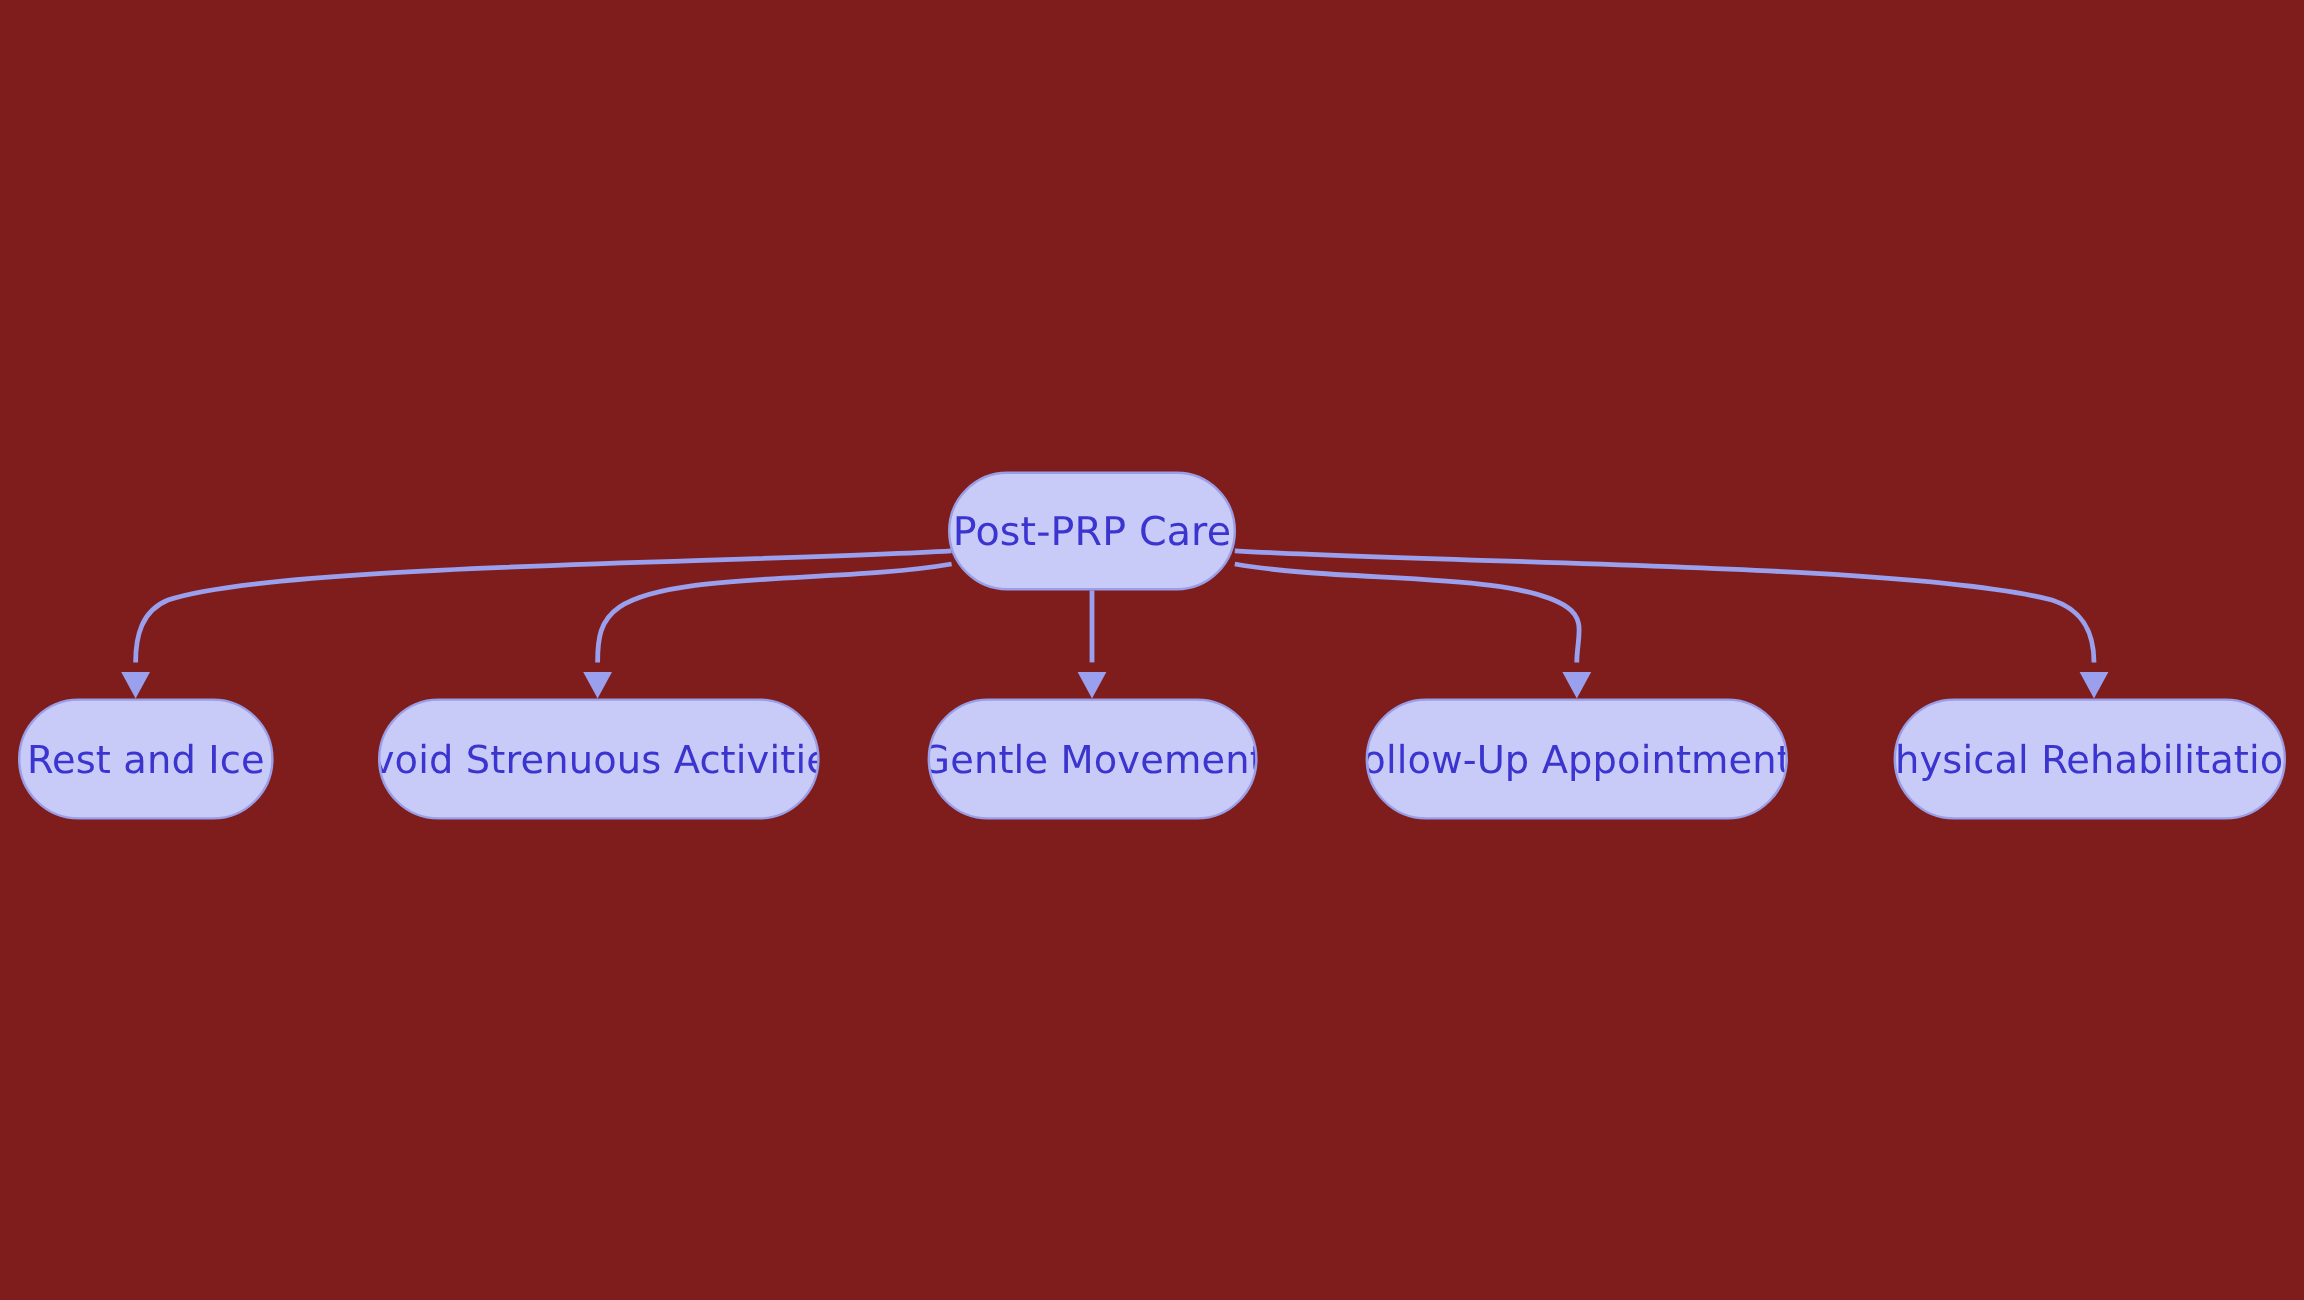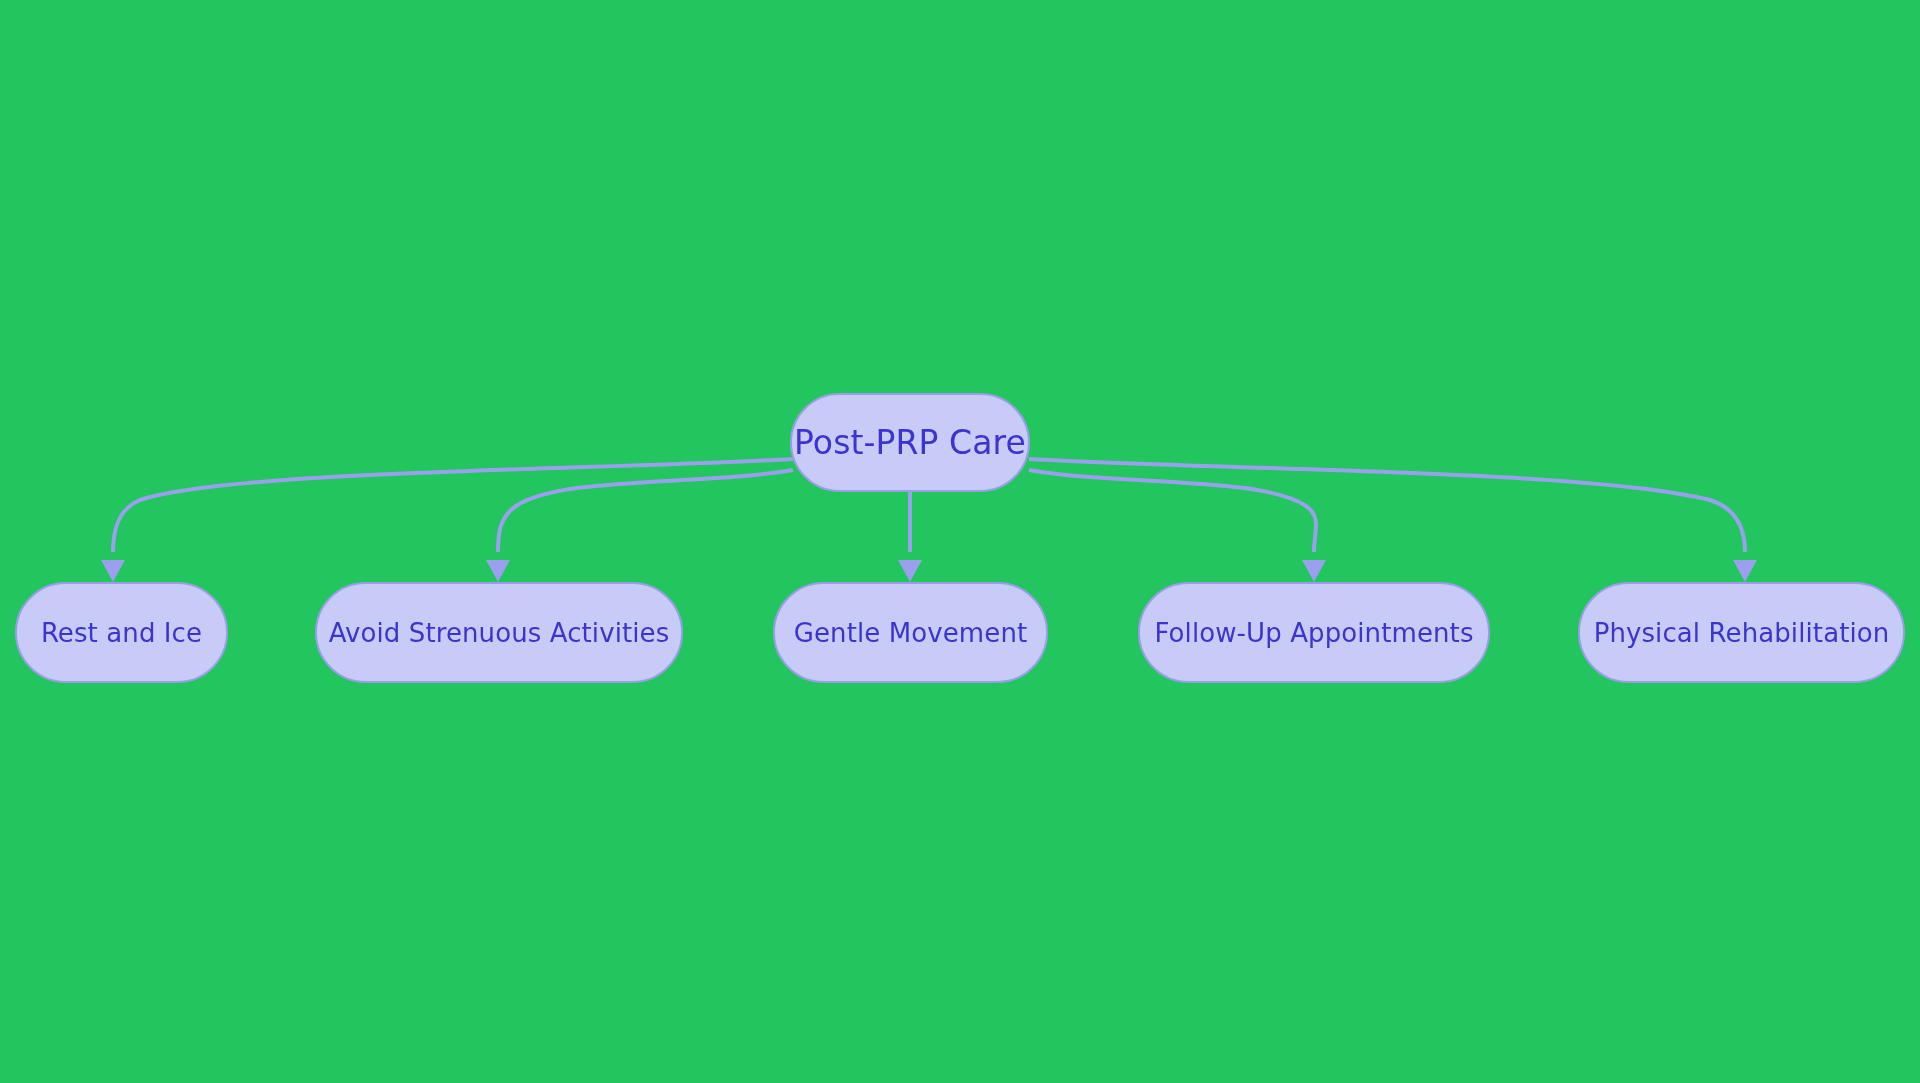--- a/index.html
+++ b/index.html
@@ -8,21 +8,21 @@
     padding: 0;
     background: #ffffff;
   }
   body {
     font-family: "DejaVu Sans", "Liberation Sans", sans-serif;
   }
   #canvas {
     position: relative;
     width: 1920px;
     height: 1083px;
-    background: #22c55e;
+    background: #7f1d1d;
     overflow: hidden;
   }
   #edge-layer {
     position: absolute;
     left: 0;
     top: 0;
     width: 1920px;
     height: 1083px;
     pointer-events: none;
   }
@@ -41,21 +41,21 @@
   }
   .node-label {
     display: block;
     line-height: 1;
     letter-spacing: 0.1px;
   }
   .node-root {
     font-size: 33px;
   }
   .node-leaf {
-    font-size: 26px;
+    font-size: 32px;
   }
 </style>
 </head>
 <body>
 
 <div id="canvas">
 
   <svg id="edge-layer" viewBox="0 0 1920 1083" xmlns="http://www.w3.org/2000/svg">
       <path d="M 793,459 C 600,470 230,470 140,500 C 118,509 113,530 113,552" fill="none" stroke="#9aa0ee" stroke-width="4" stroke-linecap="butt"></path>
       <polygon points="101,560 125,560 113,582" fill="#9aa0ee"></polygon>

